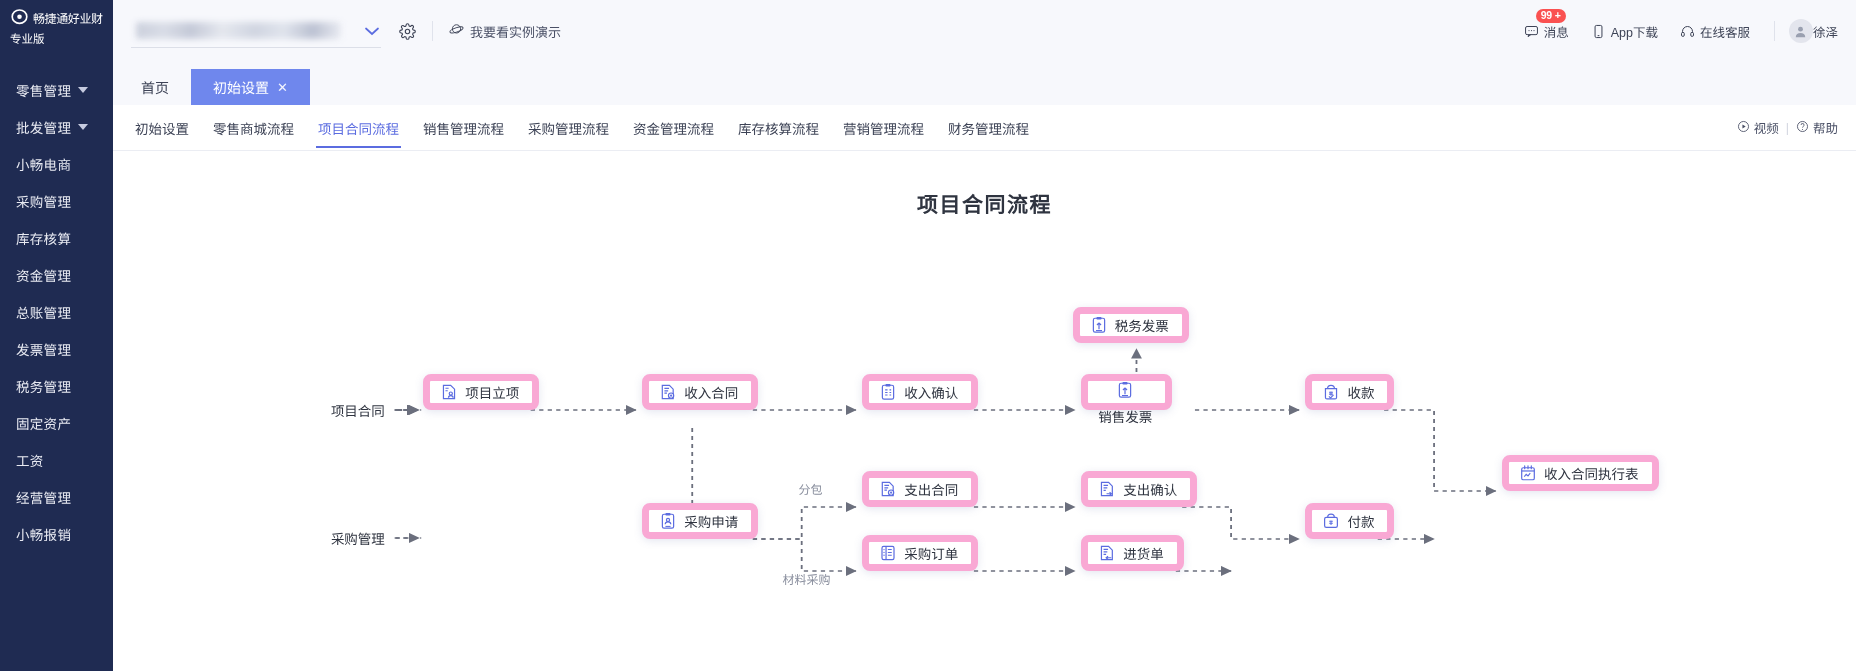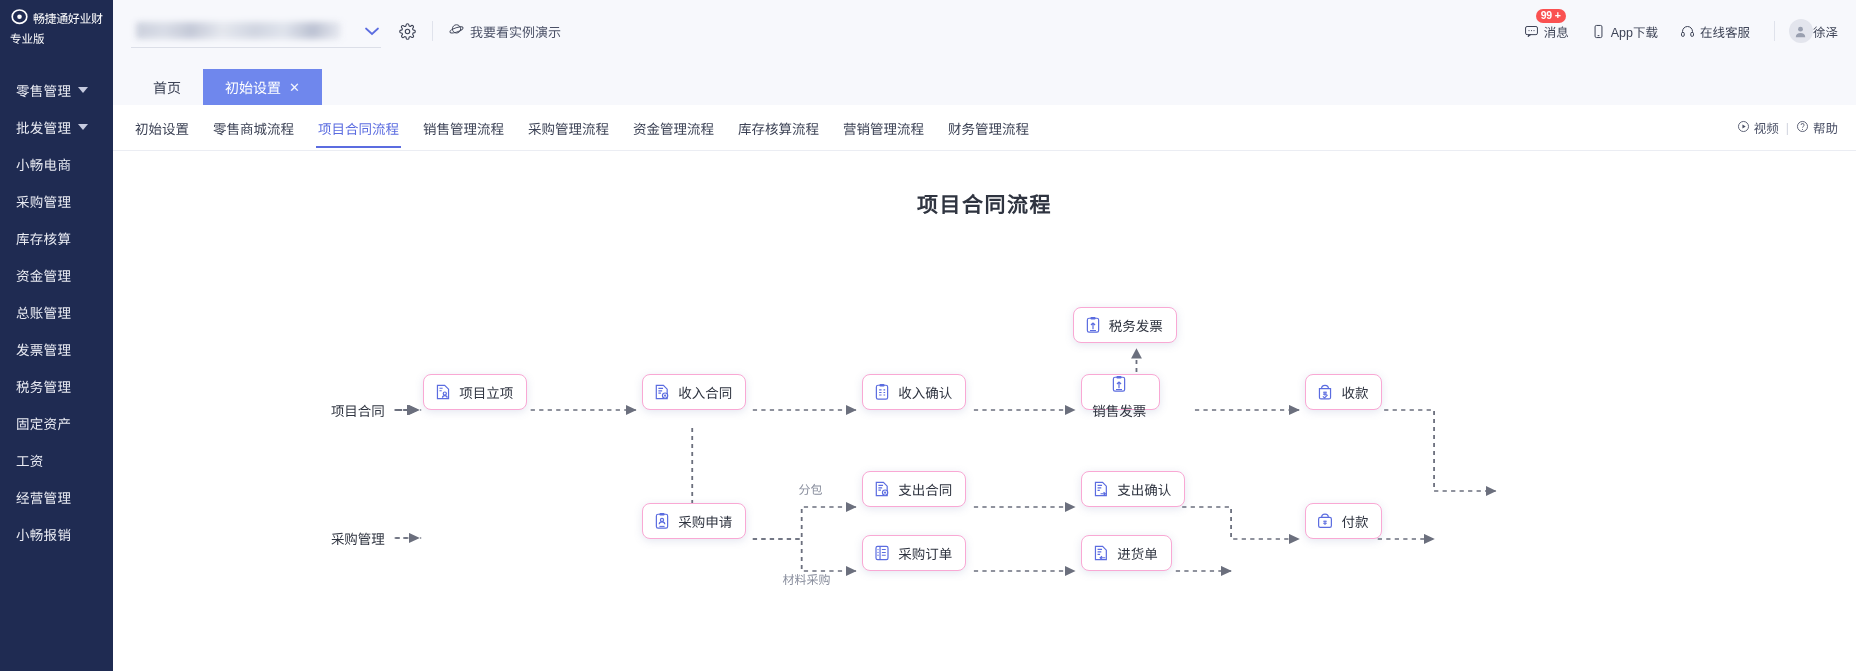--- a/index.html
+++ b/index.html
@@ -98,21 +98,21 @@
   .avatar-wrap { display: flex; align-items: center; cursor: pointer; }
   .avatar {
     width: 24px; height: 24px; border-radius: 50%; background: #e3e5ed;
     display: flex; align-items: center; justify-content: center;
   }
   .uname { font-size: 12.5px; color: #3d4356; white-space: nowrap; }
 
   
   .tabstrip {
     height: 43px; flex: 0 0 43px; background: #f7f8fc;
-    display: flex; align-items: flex-end; padding-left: 18px;
+    display: flex; align-items: flex-end; padding-left: 6px;
   }
   .tab {
     height: 36px; display: flex; align-items: center; gap: 8px;
     padding: 0 22px; font-size: 14px; color: #3d4356; cursor: pointer;
   }
   .tab.active { background: #6f87ed; color: #fff; }
   .tab-close { font-size: 13px; opacity: .92; }
 
   
   .content {
@@ -145,21 +145,21 @@
     text-align: center; font-size: 21px; color: #2f3440;
     margin-top: 37px; letter-spacing: 1.5px;
   }
 
   
   .canvas { position: relative; width: 100%; height: 420px; margin-top: 14px; }
   .canvas svg.edges { position: absolute; inset: 0; width: 100%; height: 100%; }
   .node {
     position: absolute; display: flex; align-items: center; gap: 7px;
     height: 36px; padding: 0 13px 0 10px; background: #fff;
-    border-radius: 8px; border: 1px solid #f9a8d4;
+    border-radius: 8px; border: 7px solid #f9a8d4;
     box-shadow: 0 2px 9px rgba(92,104,168,.17);
     font-size: 13.5px; color: #2f3440; cursor: pointer; white-space: nowrap;
   }
   .node .ic { width: 18px; height: 18px; flex: 0 0 18px; display: flex; }
   .rowlabel {
     position: absolute; font-size: 13.5px; color: #2f3440; white-space: nowrap;
   }
   .edgelabel {
     position: absolute; font-size: 12px; color: #8a8f9e; white-space: nowrap;
   }
@@ -448,20 +448,31 @@
           <span class="ic">
             <svg width="18" height="18" viewBox="0 0 24 24" fill="none" stroke="#5b6ce0" stroke-width="1.6">
               <path d="M4.6 7.6h14.8v11.6a2 2 0 01-2 2H6.6a2 2 0 01-2-2z"></path>
               <path d="M7.4 7.4c0-2.4 2-4.3 4.6-4.3s4.6 1.9 4.6 4.3"></path>
               <path d="M9.4 12.2h5.2M9.4 14.8h5.2M12 11.4v5.6" stroke-width="1.4"></path>
               <path d="M9.2 17.8l2.2 2.2 4-4.3" stroke-width="1.5"></path>
             </svg>
           </span>
           <span>收款</span>
         </div>
+        <div class="node" style="left: 79.6951%; top: 53.0952%;">
+          <span class="ic">
+            <svg width="18" height="18" viewBox="0 0 24 24" fill="none" stroke="#5b6ce0" stroke-width="1.6">
+              <rect x="3.6" y="5" width="16.8" height="16" rx="2.1"></rect>
+              <path d="M3.6 9.3h16.8"></path>
+              <path d="M7.6 2.6v3.6M12 2.6v3.6M16.4 2.6v3.6" stroke-linecap="round"></path>
+              <path d="M7 16.8l2.6-3.1 2.4 2.1 3-3.6" stroke-width="1.5"></path>
+            </svg>
+          </span>
+          <span>收入合同执行表</span>
+        </div>
         <div class="node" style="left: 42.9878%; top: 56.9048%;">
           <span class="ic">
             <svg width="18" height="18" viewBox="0 0 24 24" fill="none" stroke="#5b6ce0" stroke-width="1.6">
               <path d="M4.4 3.2h9.5l5 5v12.6H4.4z"></path>
               <path d="M7.2 7.1h6.2M7.2 10.4h5M7.2 13.6h3.4"></path>
               <circle cx="16.1" cy="16.8" r="3.5" fill="#fff"></circle>
               <path d="M16.1 15.1v3.4M14.7 16.8h2.8" stroke-width="1.3"></path>
             </svg>
           </span>
           <span>支出合同</span>

